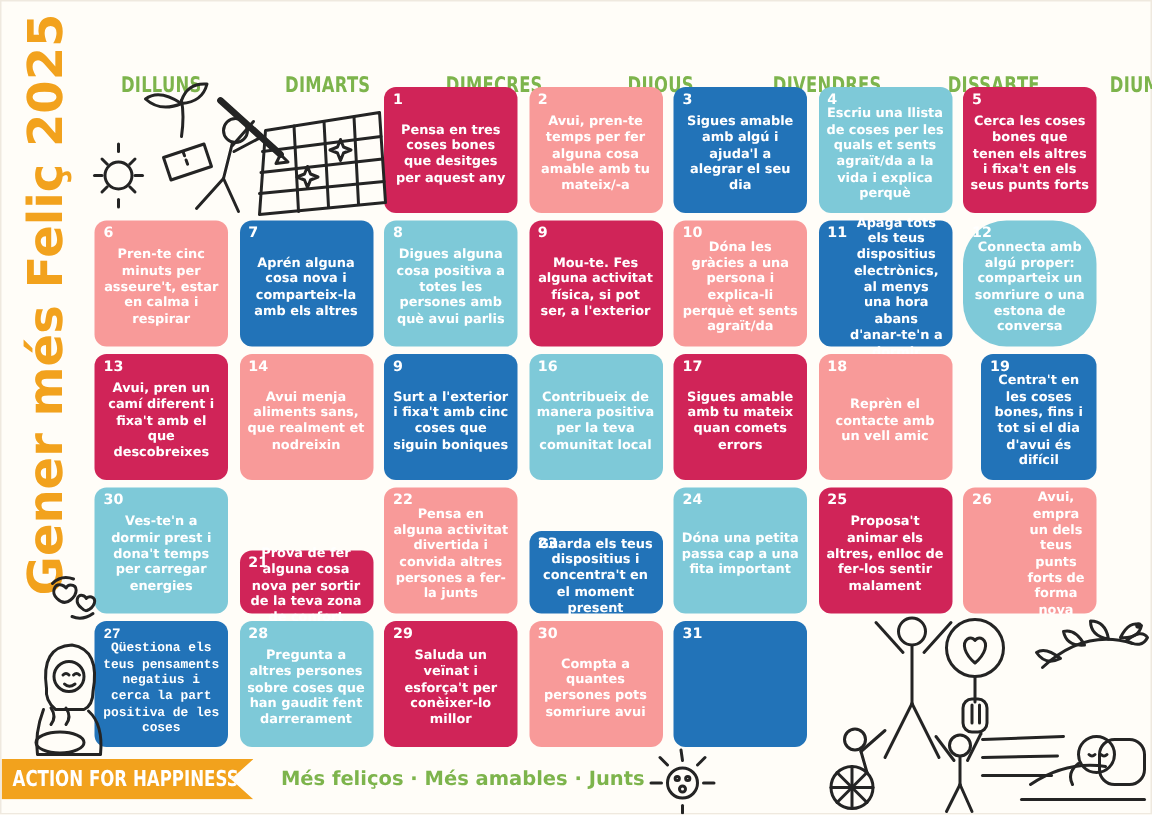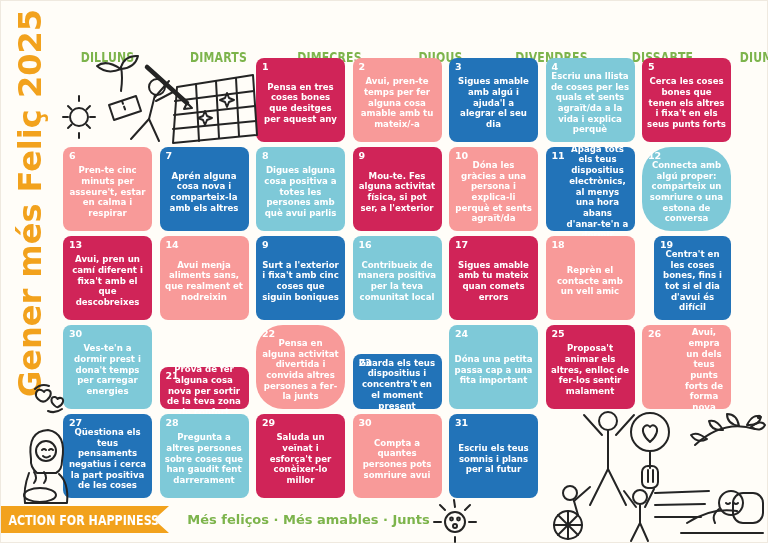--- a/index.html
+++ b/index.html
@@ -164,59 +164,58 @@
     <span class="txt">Centra't en les coses bones, fins i tot si el dia d'avui és difícil</span>
   </div>
       <div class="day teal" style="grid-area: 4 / 1;">
     <span class="num">30</span>
     <span class="txt">Ves-te'n a dormir prest i dona't temps per carregar energies</span>
   </div>
       <div class="day crimson" style="grid-area: 4 / 2; margin-top: 42px;">
     <span class="num">21</span>
     <span class="txt">Prova de fer alguna cosa nova per sortir de la teva zona de confort</span>
   </div>
-      <div class="day salmon" style="grid-area: 4 / 3; border-radius: 27px;">
+      <div class="day salmon" style="grid-area: 4 / 3;">
     <span class="num">22</span>
     <span class="txt">Pensa en alguna activitat divertida i convida altres persones a fer-la junts</span>
   </div>
       <div class="day blue" style="grid-area: 4 / 4; margin-top: 29px;">
     <span class="num">23</span>
     <span class="txt">Guarda els teus dispositius i concentra't en el moment present</span>
   </div>
       <div class="day teal" style="grid-area: 4 / 5; justify-content: flex-end;">
     <span class="num">24</span>
     <span class="txt">Dóna una petita passa cap a una fita important</span>
   </div>
       <div class="day crimson" style="grid-area: 4 / 6;">
     <span class="num">25</span>
     <span class="txt">Proposa't animar els altres, enlloc de fer-los sentir malament</span>
   </div>
       <div class="day salmon" style="grid-area: 4 / 7; padding-left: 40px;">
     <span class="num">26</span>
     <span class="txt">Avui, empra un dels teus punts forts de forma nova</span>
   </div>
-      <div class="day blue" style="grid-area: 5 / 1;">
+      <div class="day blue" style="grid-area: 5 / 1; font-family: Liberation Mono, monospace;">
     <span class="num">27</span>
     <span class="txt">Qüestiona els teus pensaments negatius i cerca la part positiva de les coses</span>
   </div>
       <div class="day teal" style="grid-area: 5 / 2;">
     <span class="num">28</span>
     <span class="txt">Pregunta a altres persones sobre coses que han gaudit fent darrerament</span>
   </div>
       <div class="day crimson" style="grid-area: 5 / 3;">
     <span class="num">29</span>
     <span class="txt">Saluda un veïnat i esforça't per conèixer-lo millor</span>
   </div>
       <div class="day salmon" style="grid-area: 5 / 4;">
     <span class="num">30</span>
     <span class="txt">Compta a quantes persones pots somriure avui</span>
   </div>
       <div class="day blue" style="grid-area: 5 / 5;">
     <span class="num">31</span>
-    <span class="txt">Escriu els teus somnis i plans per al futur</span>
   </div>
     </div>
 
   <svg class="doodle" style="left:58px;top:48px" width="202" height="100" viewBox="0 0 202 100">
     <g>
       <circle cx="20" cy="68" r="9"></circle>
       <line x1="20" y1="52" x2="20" y2="47"></line>
         <line x1="20" y1="84" x2="20" y2="89"></line>
       <line x1="4" y1="68" x2="9" y2="68"></line>
         <line x1="31" y1="68" x2="36" y2="68"></line>

